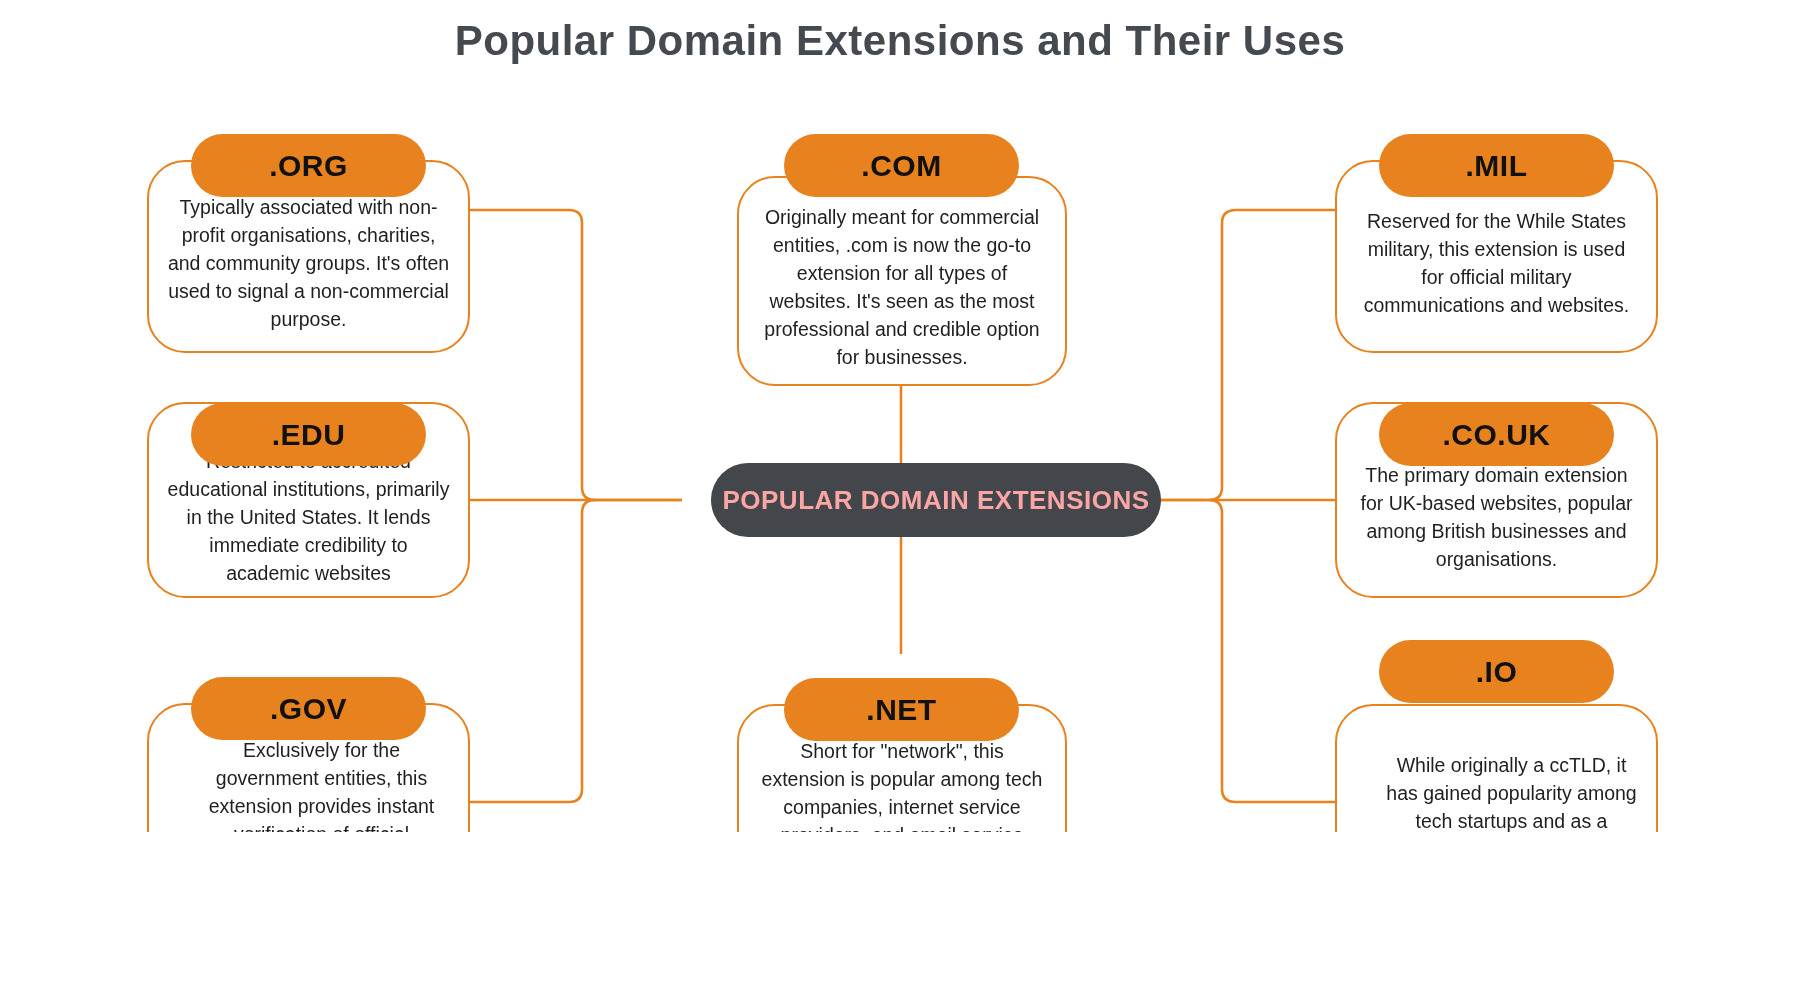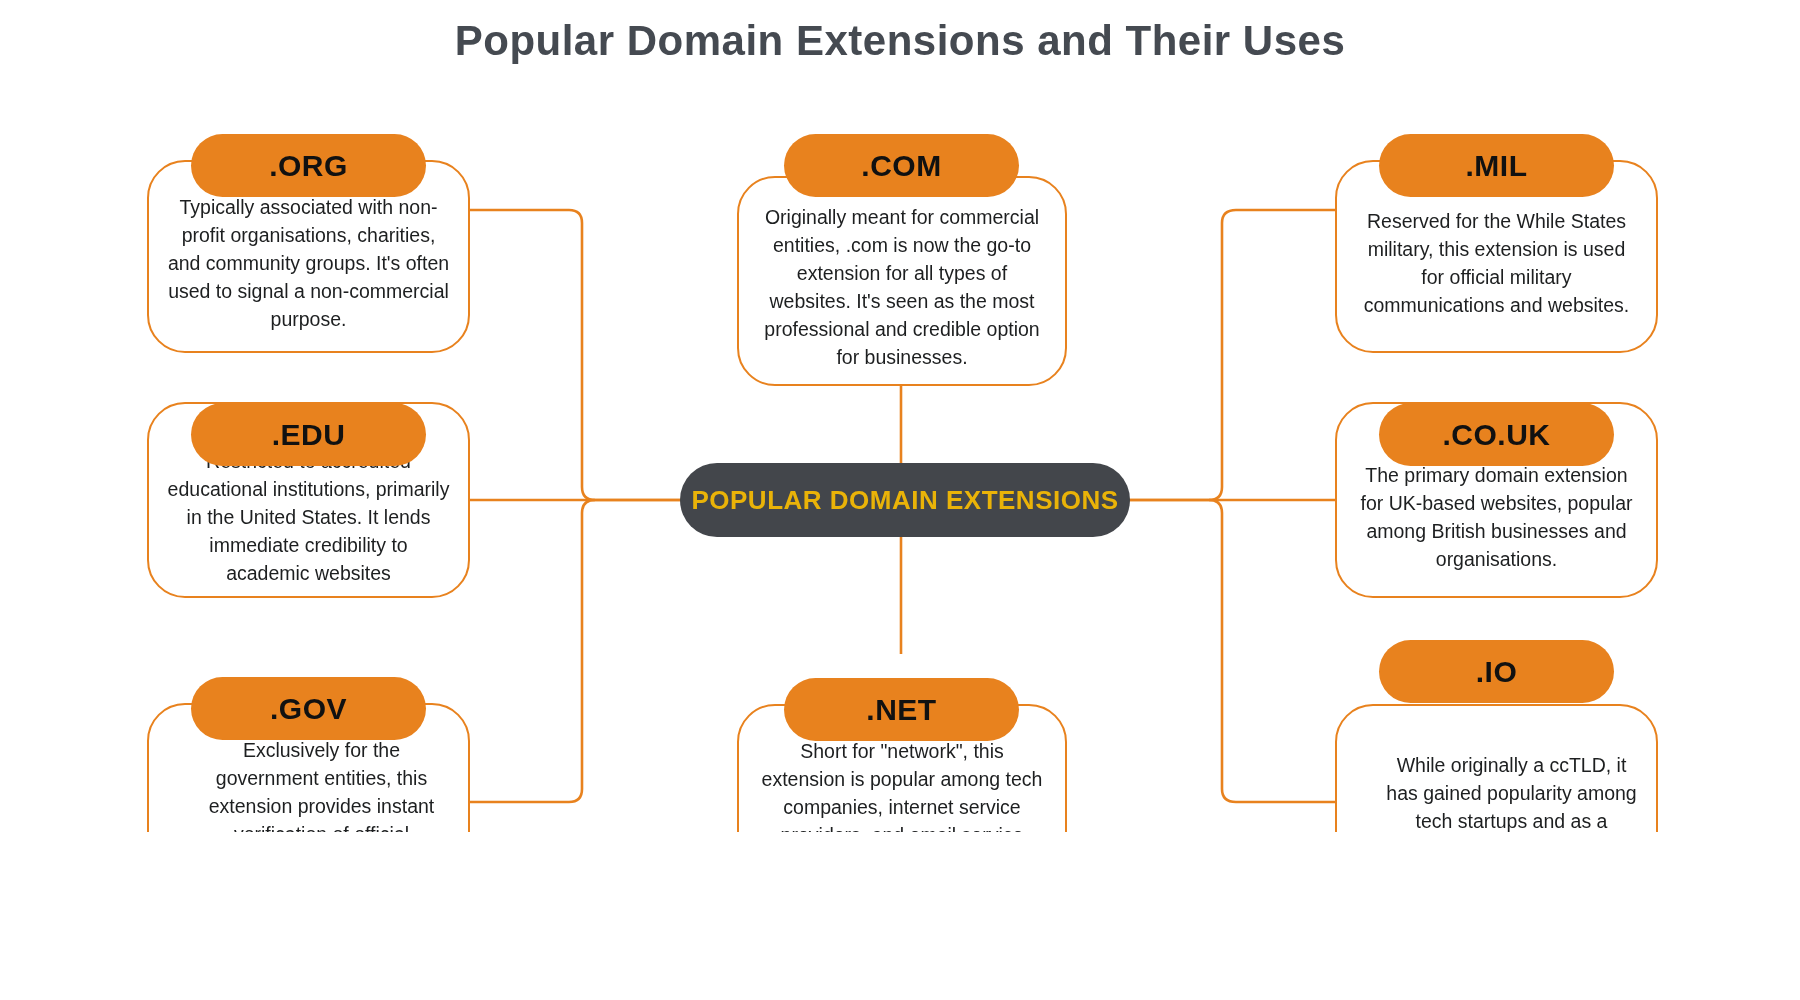--- a/index.html
+++ b/index.html
@@ -28,24 +28,24 @@
     padding:24px 18px 12px 18px;z-index:1;
   }
   .box.deep{padding-top:46px;}
   .pill{
     position:absolute;box-sizing:border-box;width:235px;height:63px;
     background:var(--accent);border-radius:33px;z-index:2;
     display:flex;align-items:center;justify-content:center;
     font-weight:bold;font-size:30px;color:#111;letter-spacing:0.5px;margin-top:24px;
   }
   .center-pill{
-    position:absolute;left:680px;top:463px;width:450px;height:74px;
+    position:absolute;left:711px;top:463px;width:450px;height:74px;
     background:var(--dark);border-radius:38px;z-index:2;
     display:flex;align-items:center;justify-content:center;
-    font-weight:bold;font-size:26px;color:#eab308;letter-spacing:0.5px;
+    font-weight:bold;font-size:26px;color:#fca5a5;letter-spacing:0.5px;
   }
   
   #pill-org {left:191px;top:110px;}   #box-org {left:147px;top:160px;width:323px;height:193px;}
   #pill-com {left:784px;top:110px;}   #box-com {left:737px;top:176px;width:330px;height:210px;}
   #pill-mil {left:1379px;top:110px;}  #box-mil {left:1335px;top:160px;width:323px;height:193px;}
   
   #pill-edu {left:191px;top:379px;}   #box-edu {left:147px;top:402px;width:323px;height:196px;}
   #pill-couk{left:1379px;top:379px;}  #box-couk{left:1335px;top:402px;width:323px;height:196px;}
   
   #pill-gov {left:191px;top:653px;}   #box-gov {left:147px;top:703px;width:323px;height:194px;padding-left:44px;}

